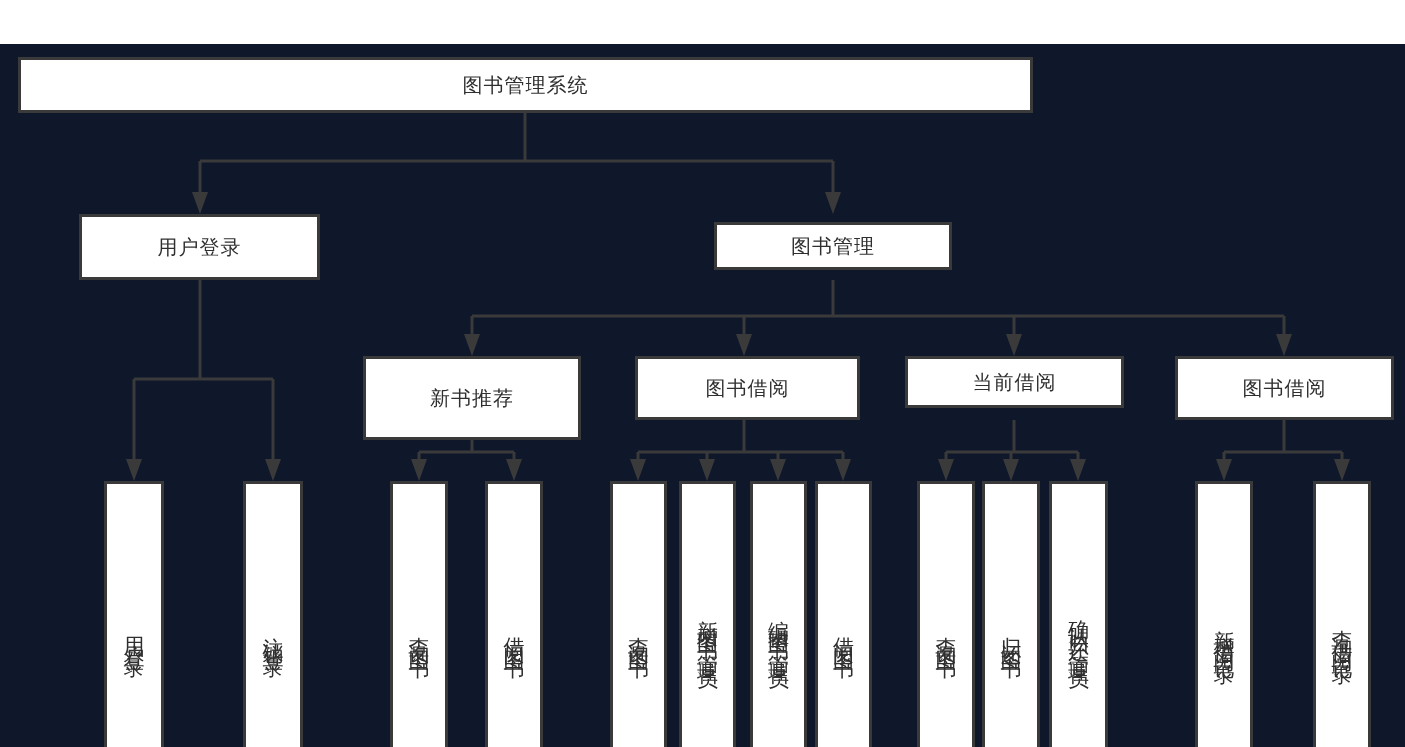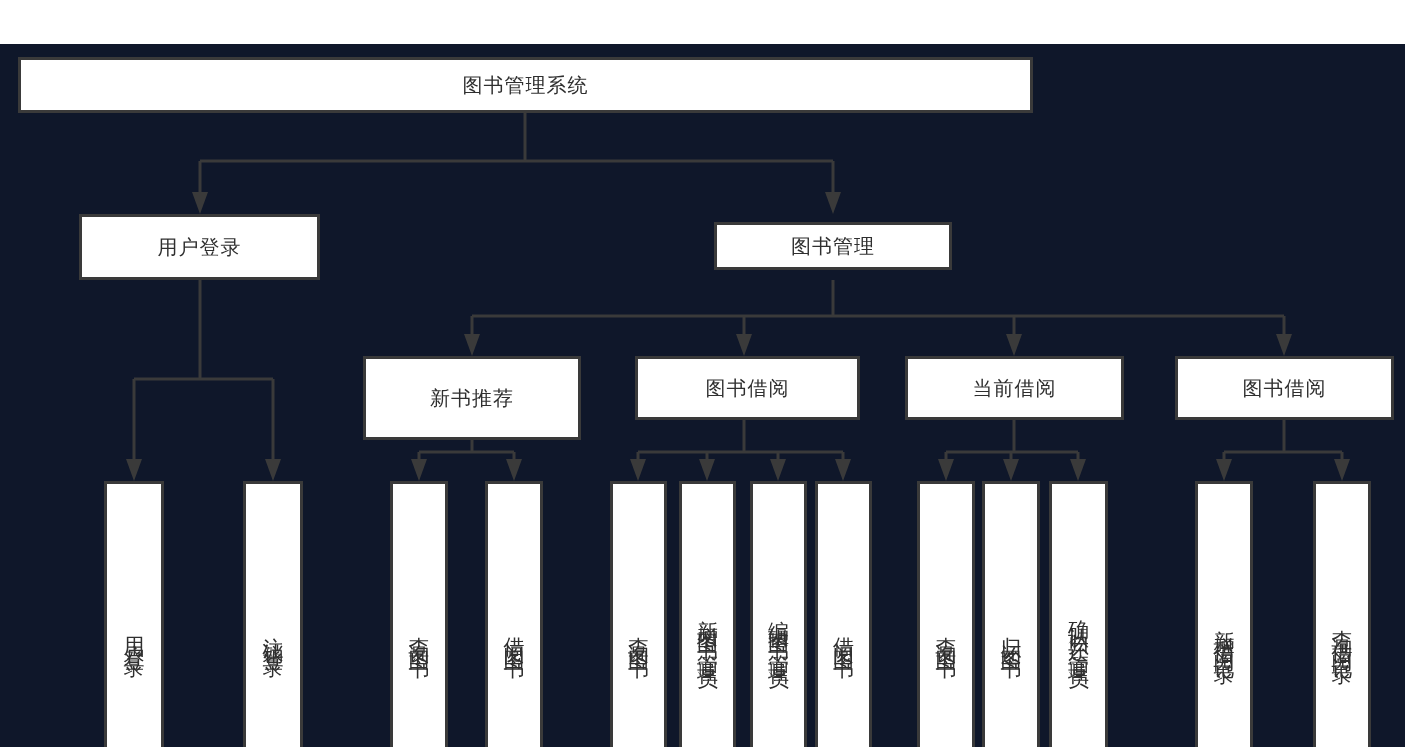--- a/index.html
+++ b/index.html
@@ -98,21 +98,21 @@
     </g>
   </svg>
 
   <div class="node" style="left:18px;top:13px;width:1015px;height:56px">图书管理系统</div>
 
   <div class="node" style="left:79px;top:170px;width:241px;height:66px">用户登录</div>
   <div class="node" style="left:714px;top:178px;width:238px;height:48px">图书管理</div>
 
   <div class="node" style="left:363px;top:312px;width:218px;height:84px">新书推荐</div>
   <div class="node" style="left:635px;top:312px;width:225px;height:64px">图书借阅</div>
-  <div class="node" style="left:905px;top:312px;width:219px;height:64px">当前借阅</div>
+  <div class="node" style="left:905px;top:312px;width:219px;height:52px">当前借阅</div>
   <div class="node" style="left:1175px;top:312px;width:219px;height:64px">图书借阅</div>
 
   <div class="node v" style="left:104px;top:437px;width:60px;height:300px">用户登录</div>
   <div class="node v" style="left:243px;top:437px;width:60px;height:300px">注销登录</div>
 
   <div class="node v" style="left:390px;top:437px;width:58px;height:300px">查询图书</div>
   <div class="node v" style="left:485px;top:437px;width:58px;height:300px">借阅图书</div>
 
   <div class="node v" style="left:610px;top:437px;width:57px;height:300px">查询图书</div>
   <div class="node v" style="left:679px;top:437px;width:57px;height:300px">新增图书（管理员）</div>

